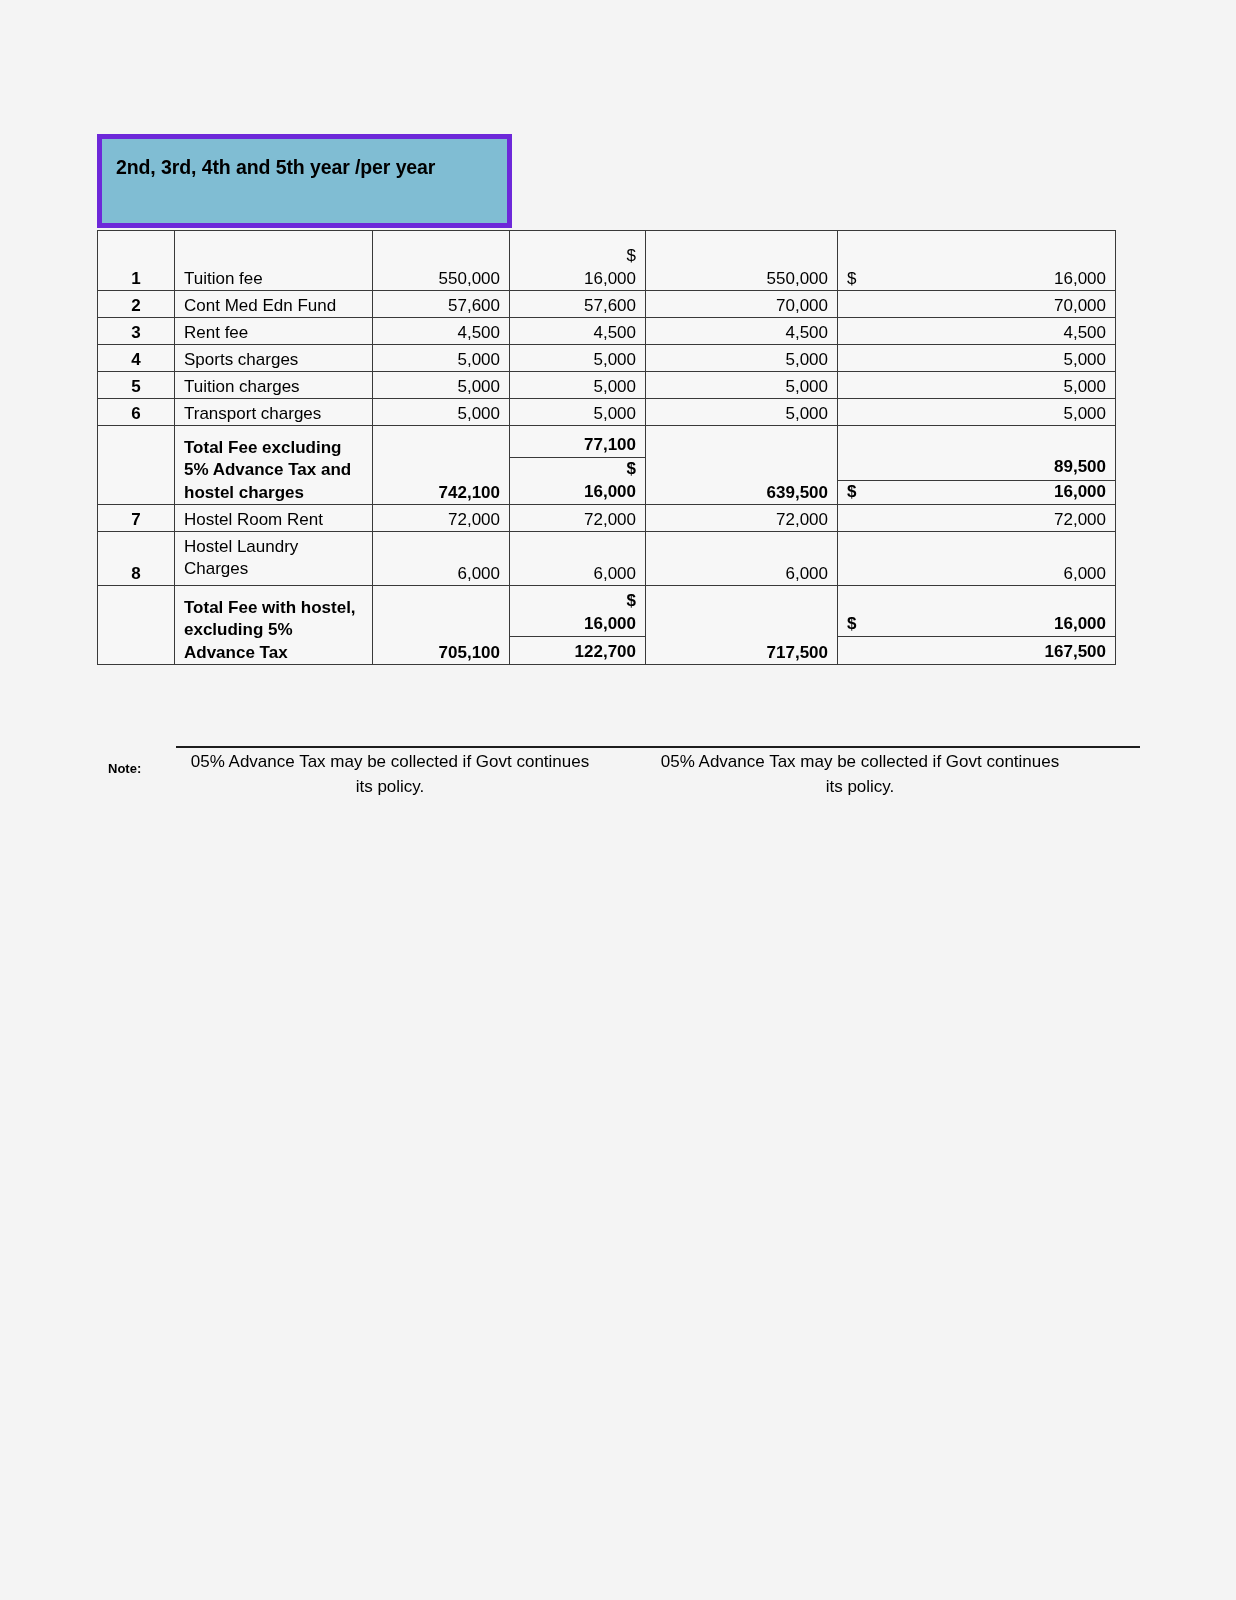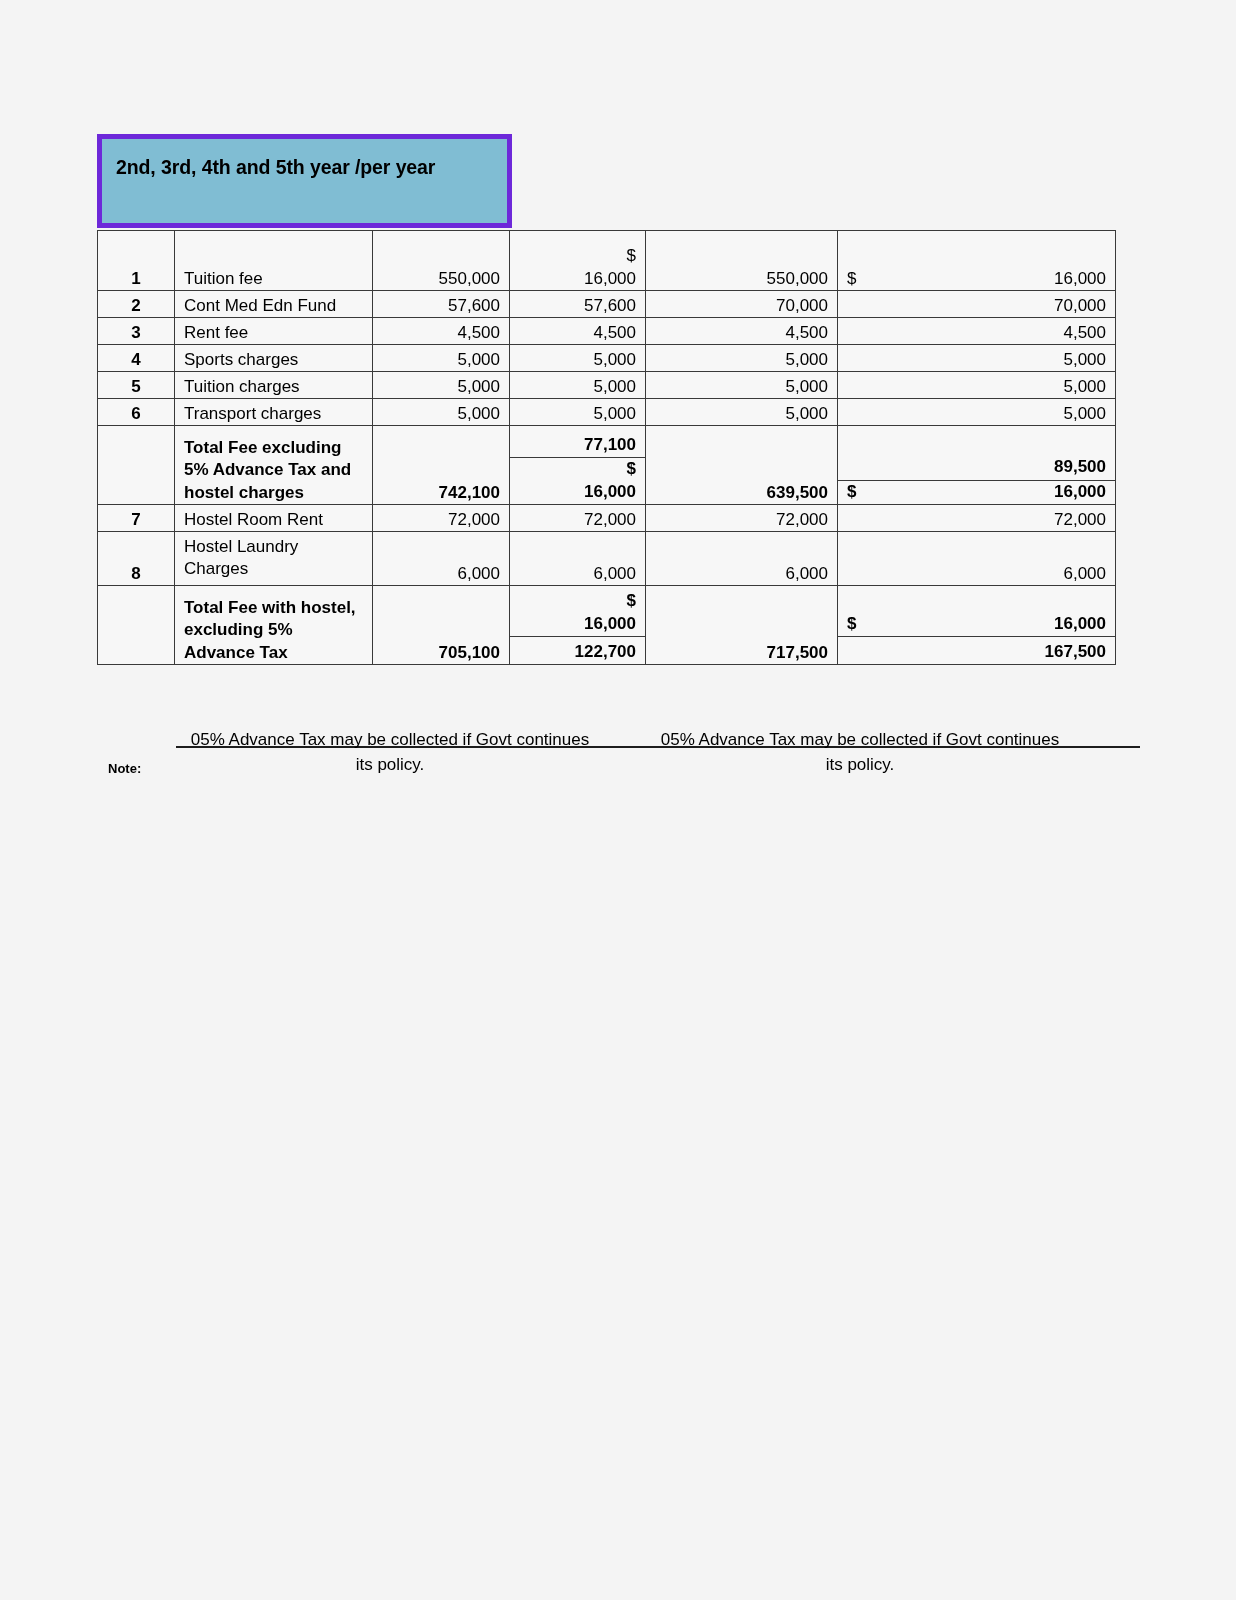--- a/index.html
+++ b/index.html
@@ -104,21 +104,21 @@
   }
   .note-label {
     position: absolute;
     left: 108px;
     top: 761px;
     font-weight: bold;
     font-size: 13px;
   }
   .note-col {
     position: absolute;
-    top: 728px;
+    top: 750px;
     width: 420px;
     text-align: center;
     font-size: 17px;
     line-height: 1.45;
   }
   .note-col.a { left: 180px; }
   .note-col.b { left: 650px; }
 </style>
 </head>
 <body>

